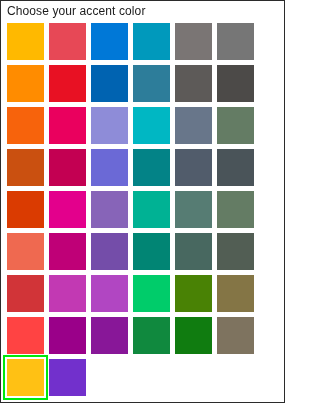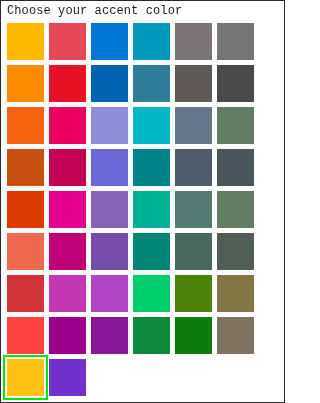--- a/index.html
+++ b/index.html
@@ -25,21 +25,20 @@
   }
   #panel-title {
     position: absolute;
     left: 6px;
     top: 2px;
     font-size: 12px;
     line-height: 16px;
     color: #1b1b1b;
     white-space: nowrap;
     letter-spacing: 0.1px;
-    font-family: Liberation Mono, monospace;
   }
   #swatch-grid {
     position: absolute;
     left: 6px;
     top: 22px;
     width: 260px;
     display: grid;
     grid-template-columns: repeat(6, 37px);
     grid-auto-rows: 37px;
     column-gap: 5px;

